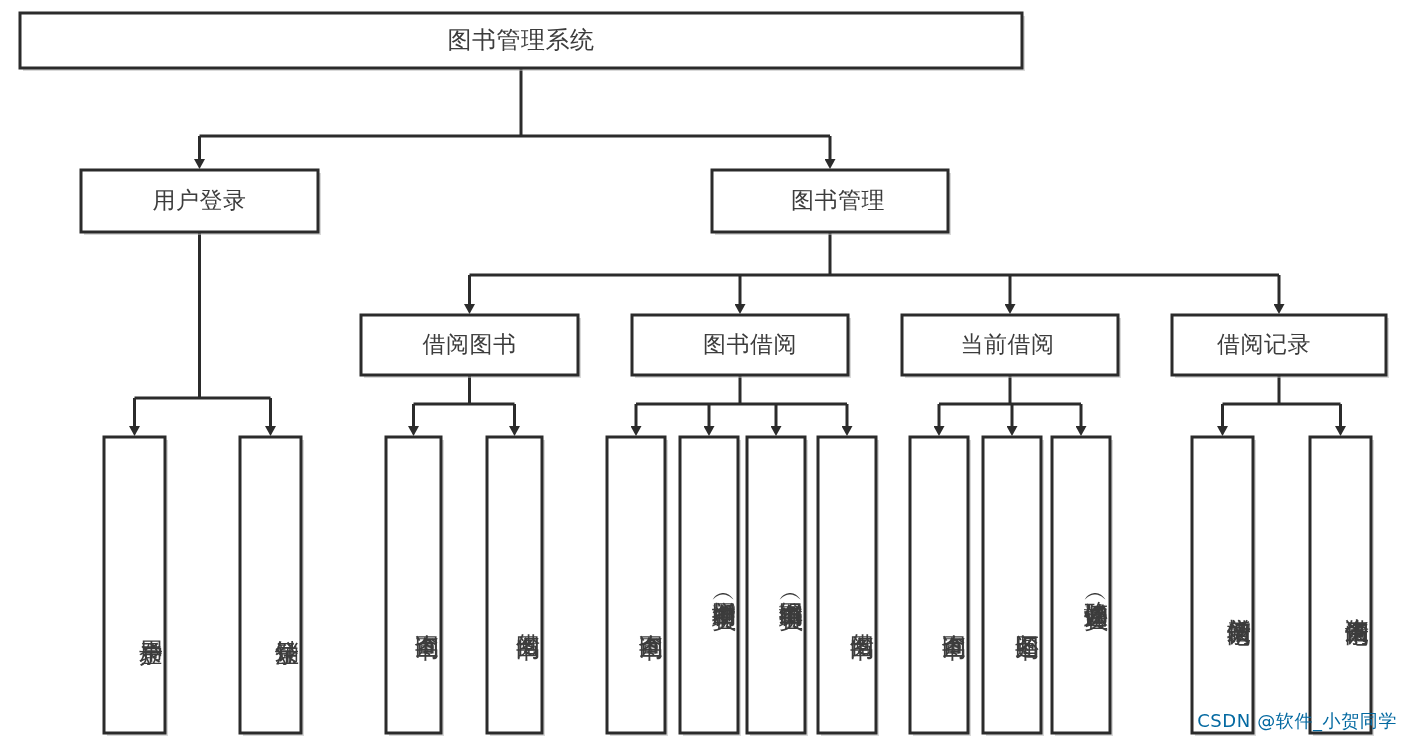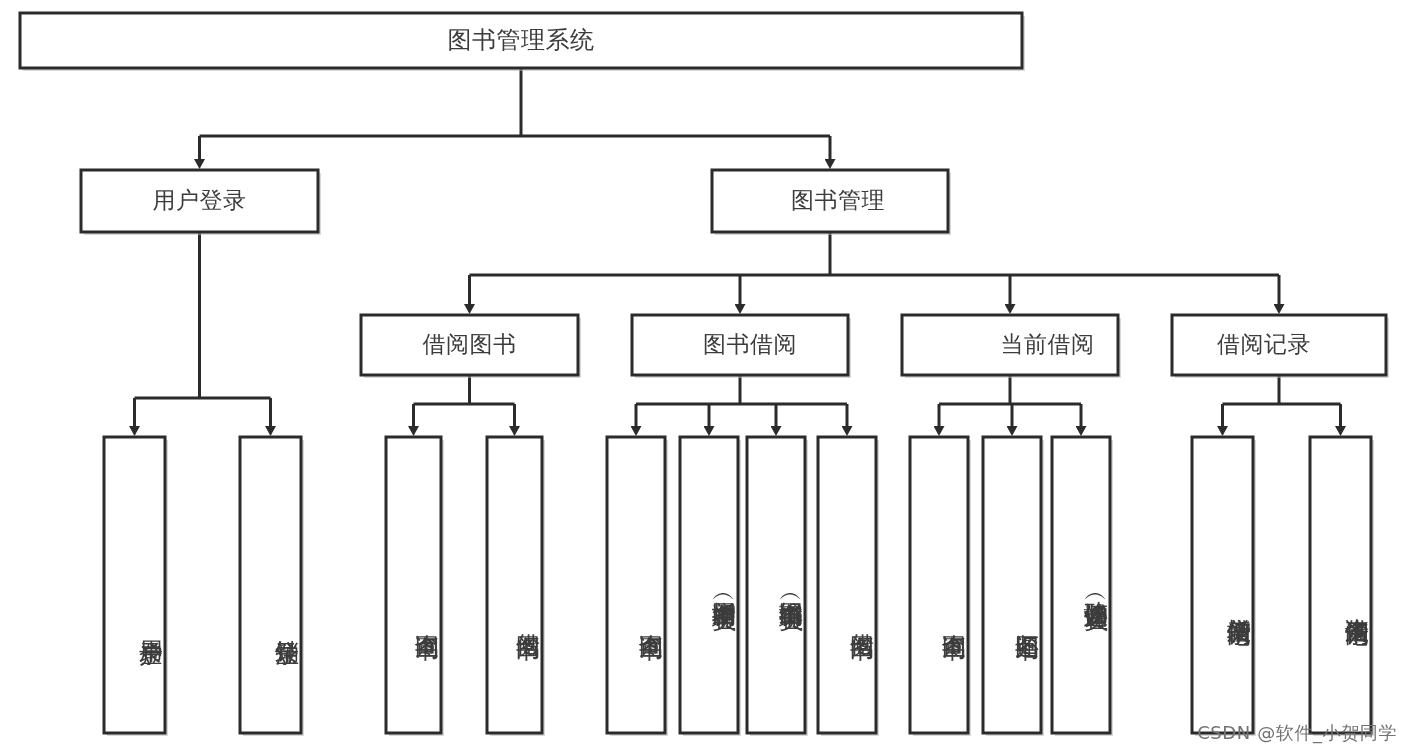--- a/index.html
+++ b/index.html
@@ -73,22 +73,22 @@
     font-size: 24px;
     line-height: 1.18;
     writing-mode: vertical-rl;
     text-orientation: upright;
     pointer-events: none;
     letter-spacing: 1px;
   }
   .watermark {
     position: absolute;
     right: 8px;
-    bottom: 2px;
-    color: #737373;
+    bottom: 14px;
+    color: #0369a1;
     font-size: 18px;
     letter-spacing: 0.6px;
     user-select: none;
     white-space: nowrap;
   }
 </style>
 </head>
 <body>
 
 <div id="diagram-root">
@@ -178,21 +178,21 @@
         <rect x="1310" y="437" width="61" height="296" class="node-rect"></rect>
       </g>
   </svg>
 
   <div id="labels-layer">
       <div class="node-label-h title" style="left: 20px; top: 13px; width: 1002px; height: 55px;">图书管理系统</div>
       <div class="node-label-h" style="left: 81px; top: 170px; width: 237px; height: 62px;">用户登录</div>
       <div class="node-label-h" style="left: 712px; top: 170px; width: 236px; height: 62px; padding-left: 8px;">图书管理</div>
       <div class="node-label-h" style="left: 361px; top: 315px; width: 217px; height: 60px;">借阅图书</div>
       <div class="node-label-h" style="left: 632px; top: 315px; width: 236px; height: 60px;">图书借阅</div>
-      <div class="node-label-h" style="left: 902px; top: 315px; width: 211px; height: 60px; padding-left: 40px;">当前借阅</div>
+      <div class="node-label-h" style="left: 902px; top: 315px; width: 211px; height: 60px;">当前借阅</div>
       <div class="node-label-h" style="left: 1172px; top: 315px; width: 184px; height: 60px;">借阅记录</div>
       <div class="node-label-v" style="left: 104px; top: 517px; width: 61px; height: 212px;">用户登录</div>
       <div class="node-label-v" style="left: 240px; top: 517px; width: 61px; height: 212px;">注销登录</div>
       <div class="node-label-v" style="left: 386px; top: 505px; width: 55px; height: 224px;">查询图书</div>
       <div class="node-label-v" style="left: 487px; top: 505px; width: 55px; height: 224px;">借阅图书</div>
       <div class="node-label-v" style="left: 607px; top: 505px; width: 58px; height: 224px;">查询图书</div>
       <div class="node-label-v" style="left: 680px; top: 443px; width: 58px; height: 286px;">新增图书（管理员）</div>
       <div class="node-label-v" style="left: 747px; top: 443px; width: 58px; height: 286px;">编辑图书（管理员）</div>
       <div class="node-label-v" style="left: 818px; top: 505px; width: 58px; height: 224px;">借阅图书</div>
       <div class="node-label-v" style="left: 910px; top: 505px; width: 58px; height: 224px;">查询图书</div>

